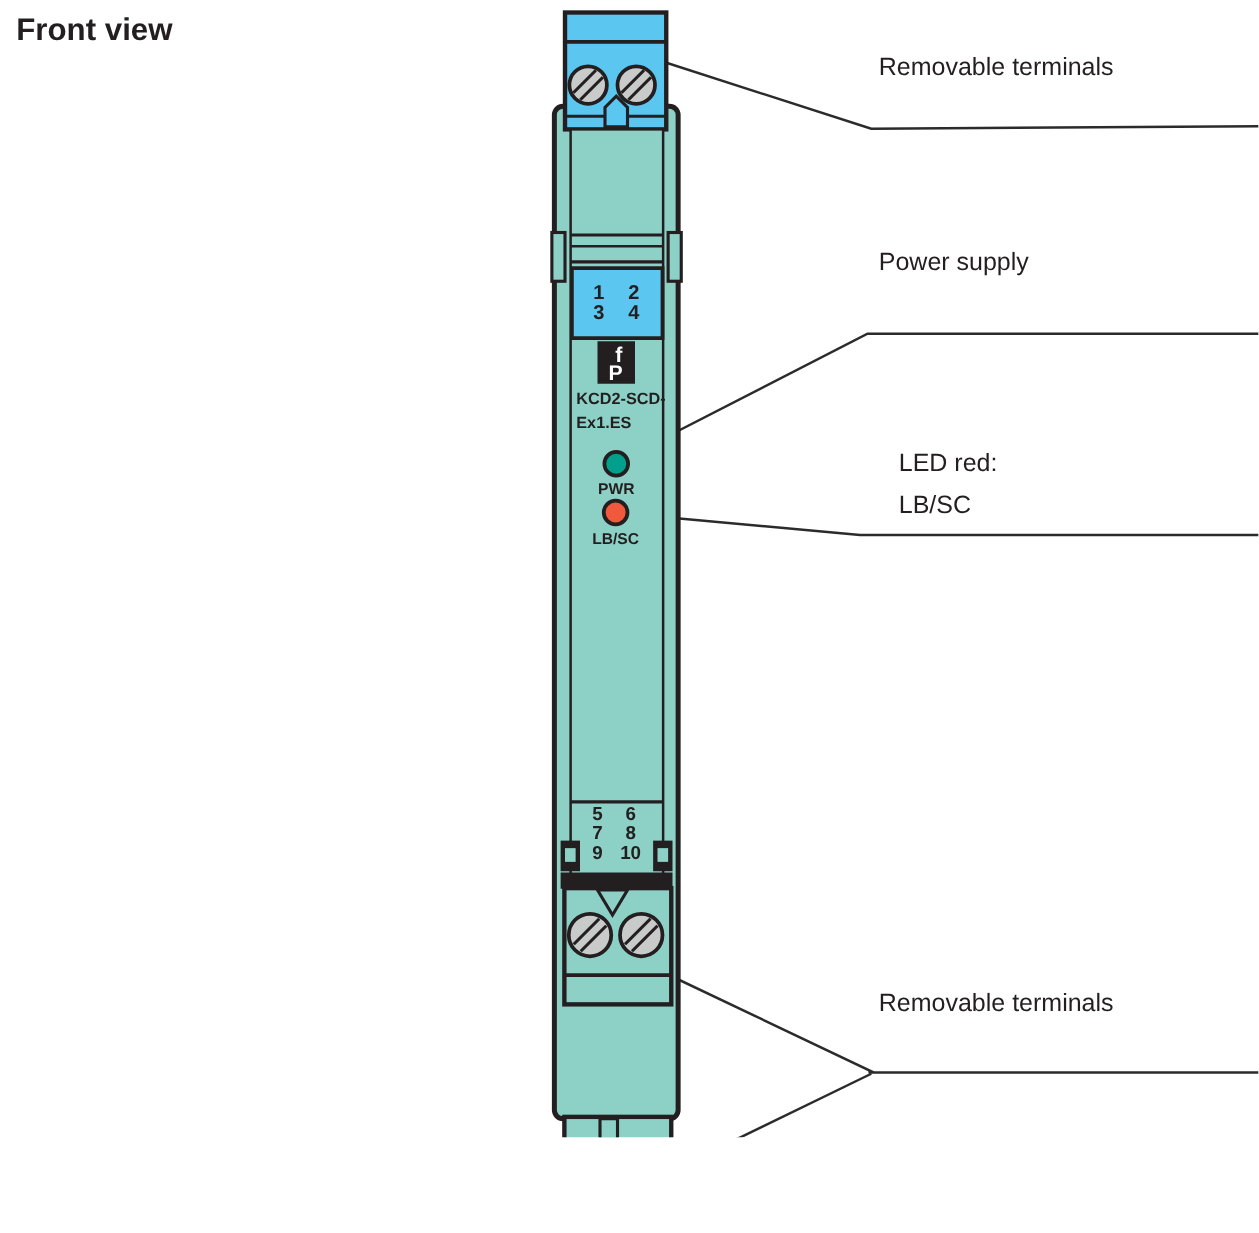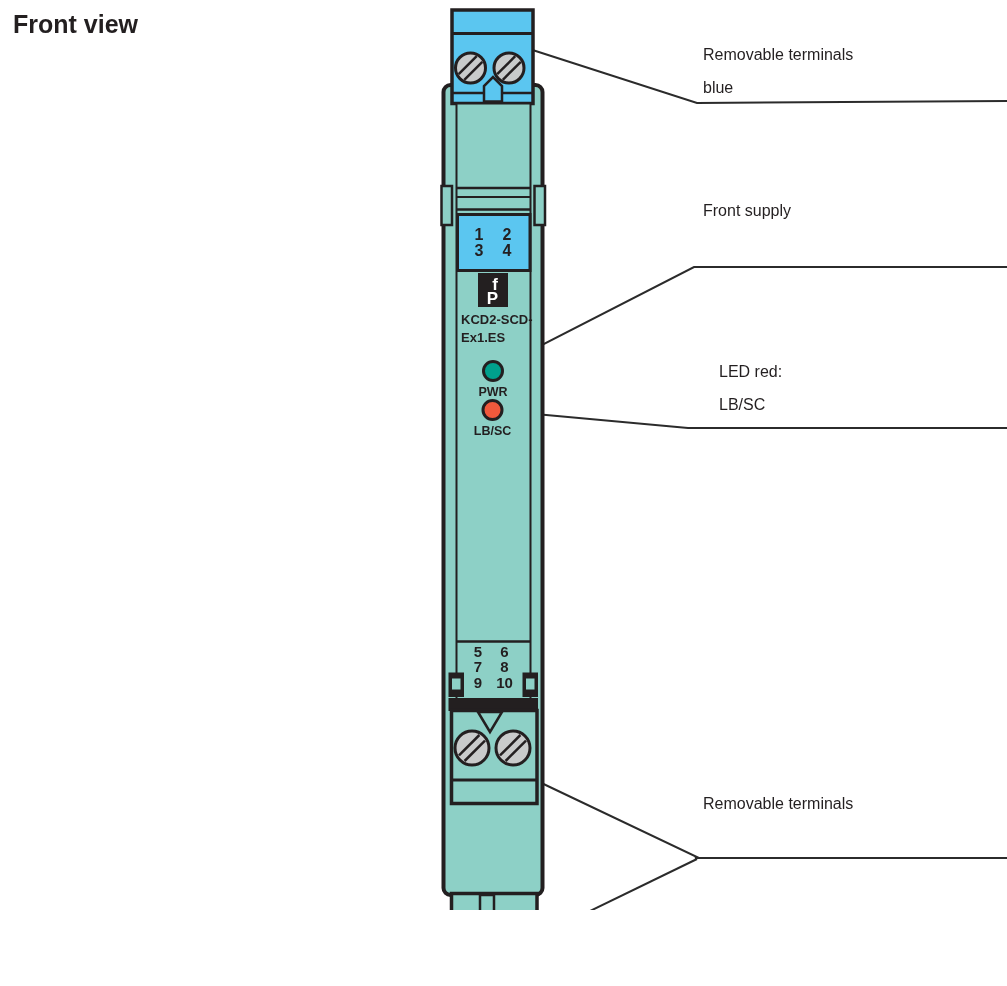--- a/index.html
+++ b/index.html
@@ -1,19 +1,19 @@
 <!DOCTYPE html>
 <html><head>
 <meta charset="utf-8">
 <style>
   html,body{margin:0;padding:0;background:#ffffff;}
   .page{position:relative;width:1007px;height:910px;background:#ffffff;overflow:hidden;
         font-family:"Liberation Sans",sans-serif;color:#231F20;}
   .page-title{position:absolute;left:13px;top:10px;font-size:25px;font-weight:bold;}
-  .label{position:absolute;font-size:16px;line-height:33px;white-space:nowrap;}
+  .label{position:absolute;font-size:20px;line-height:33px;white-space:nowrap;}
   .label span{display:block;}
   svg{position:absolute;left:0;top:0;}
   svg text{font-family:"Liberation Sans",sans-serif;font-weight:bold;}
 </style>
 </head>
 <body>
 
 <div class="page">
 
   <div class="page-title">Front view</div>
@@ -135,25 +135,24 @@
         <text x="478" y="666.5" dominant-baseline="central">7</text>
         <text x="504.5" y="666.5" dominant-baseline="central">8</text>
         <text x="478" y="682.5" dominant-baseline="central">9</text>
         <text x="504.5" y="682.5" dominant-baseline="central">10</text>
       </g>
     </g>
   </svg>
 
   <div class="label" style="left:703px;top:38px">
     <span>Removable terminals</span>
-    <span>blue</span>
   </div>
 
   <div class="label" style="left:703px;top:194px">
-    <span>Front supply</span>
+    <span>Power supply</span>
   </div>
 
   <div class="label" style="left:719px;top:355px">
     <span>LED red:</span>
     <span>LB/SC</span>
   </div>
 
   <div class="label" style="left:703px;top:787px">
     <span>Removable terminals</span>
   </div>

